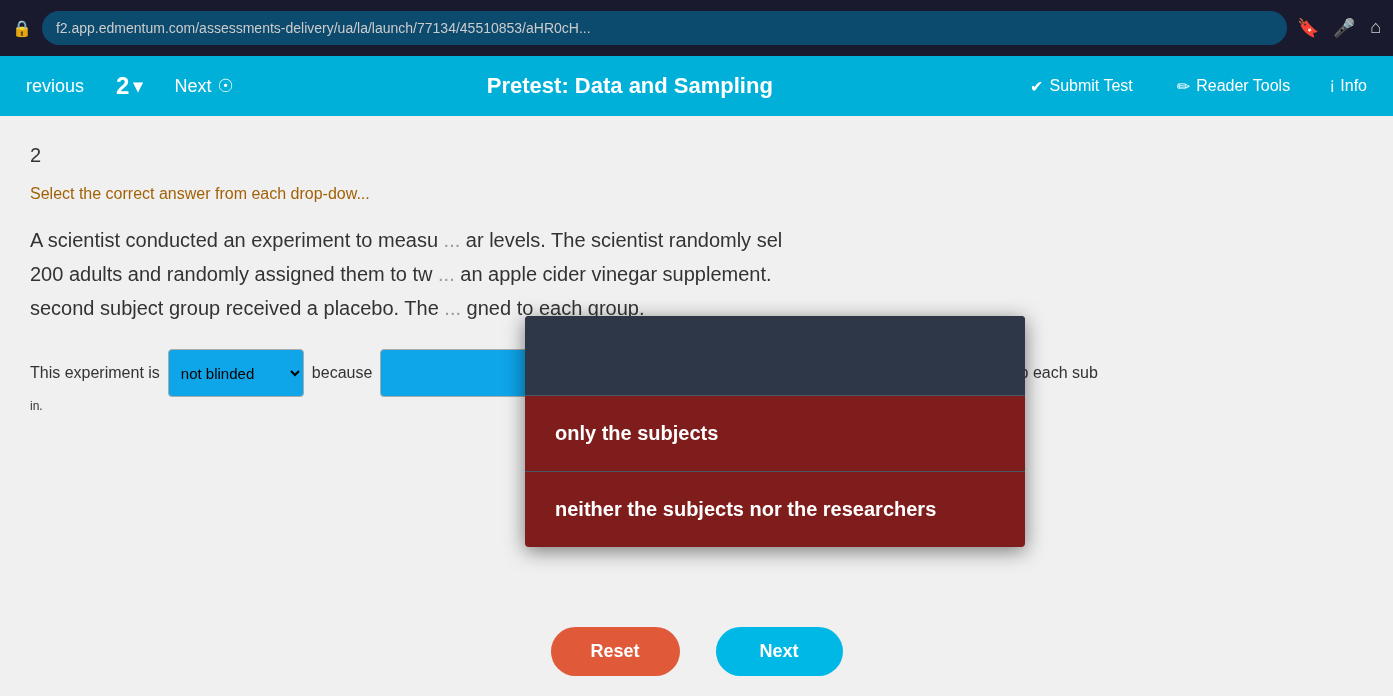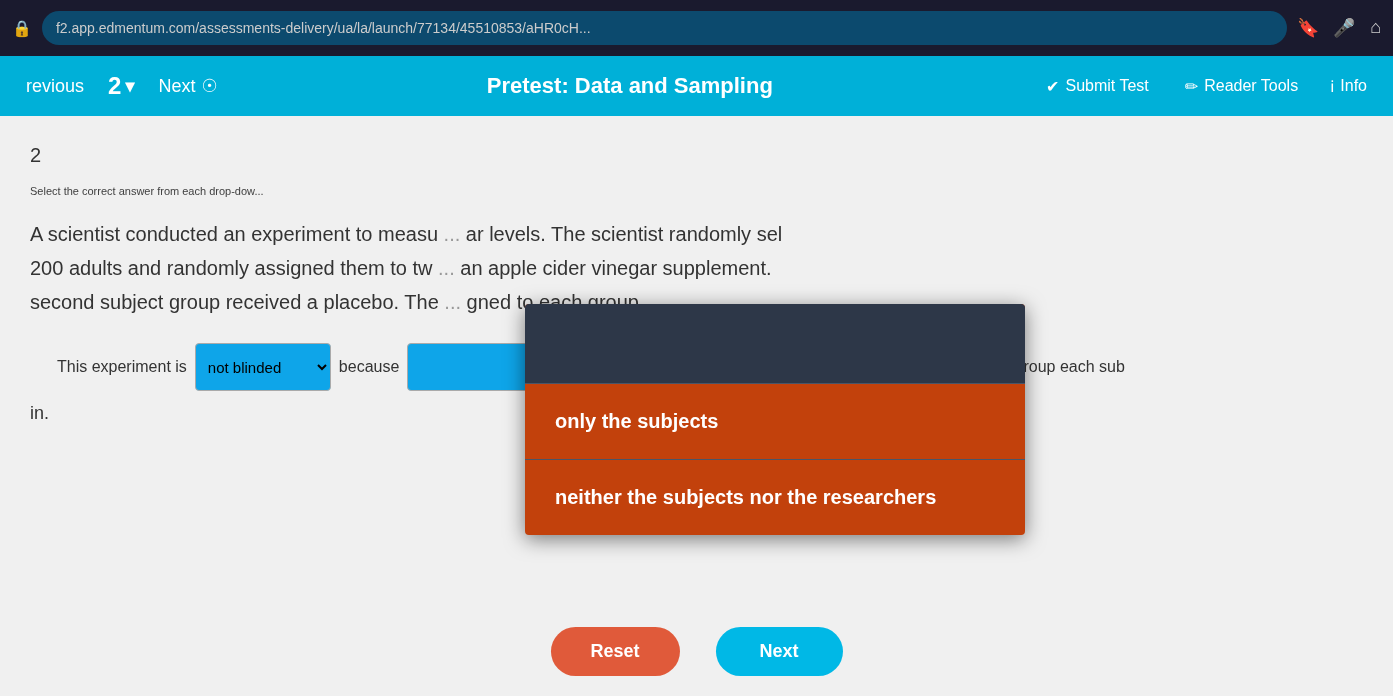--- a/index.html
+++ b/index.html
@@ -43,21 +43,21 @@
       font-size: 18px;
     }
 
     
     .nav-bar {
       background: #00b0d8;
       height: 60px;
       display: flex;
       align-items: center;
       padding: 0 16px;
-      gap: 8px;
+      gap: 16px;
       position: relative;
     }
     .nav-prev {
       color: white;
       font-size: 18px;
       font-weight: 500;
       cursor: pointer;
       padding: 0 10px;
     }
     .nav-num {
@@ -123,64 +123,63 @@
       overflow: hidden;
     }
 
     .question-number {
       font-size: 20px;
       color: #333;
       margin-bottom: 18px;
     }
 
     .question-instruction {
-      font-size: 11px;
-      color: #404040;
+      font-size: 16px;
+      color: #a16207;
       margin-bottom: 20px;
     }
 
     .question-body {
       font-size: 20px;
       color: #333;
       line-height: 1.7;
       max-width: 900px;
     }
 
     .experiment-sentence {
       margin-top: 24px;
       display: flex;
       align-items: center;
       flex-wrap: wrap;
       gap: 8px;
       font-size: 16px;
       color: #333;
-      margin-left: 27px;
     }
 
     .dropdown-select {
       height: 48px;
       border: 1px solid #aaa;
       border-radius: 4px;
       padding: 0 8px;
       font-size: 15px;
       background: #0ea5e9;
       cursor: pointer;
     }
 
     .dropdown-select-wide {
       width: 440px;
     }
 
     
     .dropdown-overlay {
       position: absolute;
-      top: 188px;
+      top: 200px;
       left: 525px;
       width: 500px;
-      background: #c2410c;
+      background: #7f1d1d;
       border-radius: 4px;
       z-index: 100;
       overflow: hidden;
       box-shadow: 0 4px 20px rgba(0,0,0,0.5);
     }
 
     .dropdown-item {
       padding: 26px 30px;
       font-size: 20px;
       color: white;
@@ -298,21 +297,21 @@
     </select>
     <span>because</span>
     <select class="dropdown-select dropdown-select-wide">
       <option value=""></option>
       <option>only the subjects</option>
       <option>neither the subjects nor the researchers</option>
       <option>only the researchers</option>
     </select>
     <span>know which treatment group each sub</span>
   </div>
-  <div style="margin-top:12px; font-size:18px; color:#333;">in.</div>
+  <div style="margin-top:2px; font-size:12px; color:#333;">in.</div>
 
   <div class="dropdown-overlay">
 
     <div style="height: 80px; background: #2d3748; border-bottom: 1px solid #4a5568;"></div>
 
     <div class="dropdown-item">
       <span>only the subjects</span>
     </div>
     <div class="dropdown-item">
       <span>neither the subjects nor the researchers</span>

